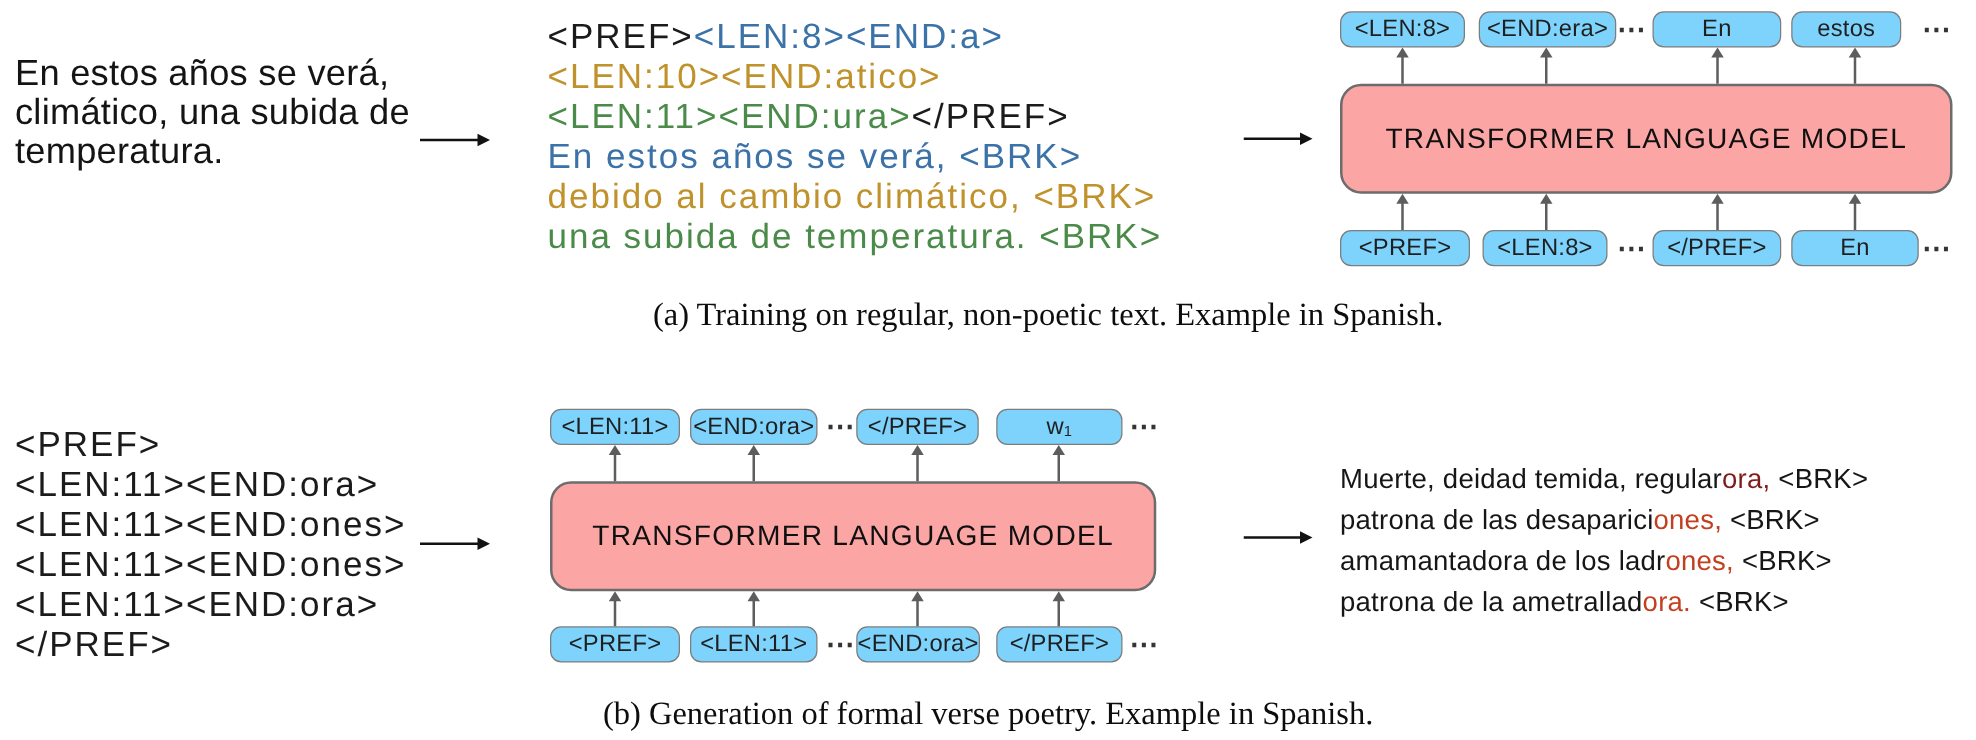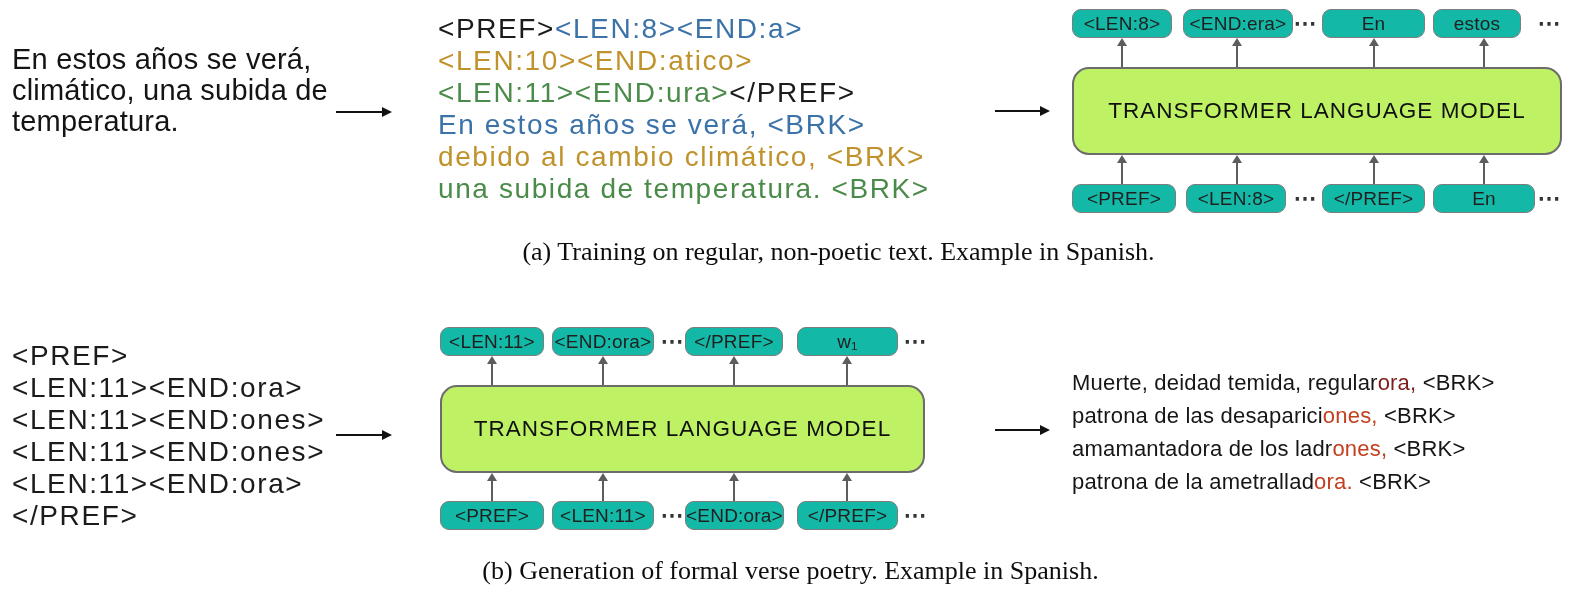--- a/index.html
+++ b/index.html
@@ -18,27 +18,27 @@
   .h-arrow{position:absolute;height:12px;}
   .h-arrow .shaft{position:absolute;left:0;right:7px;top:50%;height:2px;margin-top:-1px;background:#121212;}
   .h-arrow .head{position:absolute;right:0;top:50%;margin-top:-5px;width:0;height:0;
     border-left:10px solid #121212;border-top:5px solid transparent;border-bottom:5px solid transparent;}
   
   .v-arrow{position:absolute;width:12px;}
   .v-arrow .shaft{position:absolute;left:50%;width:2px;margin-left:-1px;top:6px;bottom:0;background:#5d5d5d;}
   .v-arrow .head{position:absolute;left:50%;margin-left:-5px;top:0;width:0;height:0;
     border-bottom:8px solid #5d5d5d;border-left:5px solid transparent;border-right:5px solid transparent;}
   
-  .token{position:absolute;box-sizing:border-box;height:29px;background:#14b8a6;border:1.6px solid #7d7d7d;
+  .token{position:absolute;box-sizing:border-box;height:29px;background:#7dd3fc;border:1.6px solid #7d7d7d;
     border-radius:9px;display:flex;align-items:center;justify-content:center;
     font-size:19px;color:#1f1f1f;letter-spacing:0.2px;white-space:nowrap;}
   .token .tok-sub{font-size:0.62em;vertical-align:sub;position:relative;top:0.35em;}
   .dots{position:absolute;transform:translateX(-50%);font-size:23px;line-height:24px;color:#343434;font-weight:bold;}
   
-  .model-box{position:absolute;box-sizing:border-box;background:#bef264;border:2px solid #6c6c6c;border-radius:17px;
+  .model-box{position:absolute;box-sizing:border-box;background:#fca5a5;border:2px solid #6c6c6c;border-radius:17px;
     display:flex;align-items:center;justify-content:center;}
   .model-box .model-label{font-size:22.5px;letter-spacing:1px;color:#101010;}
 </style>
 </head>
 <body>
 
 <div class="figure">
 
   <div id="src-a" class="plain-text" style="left:12px;top:44px;">
       <div><span>En estos años se verá,</span></div>

